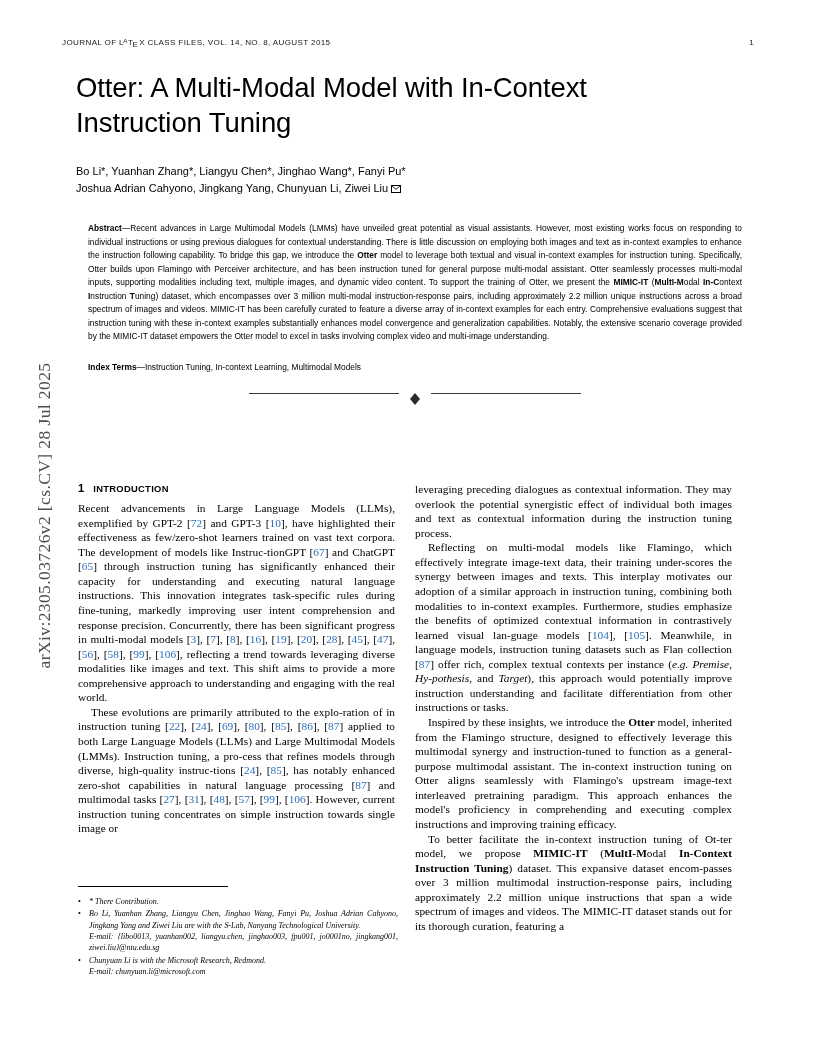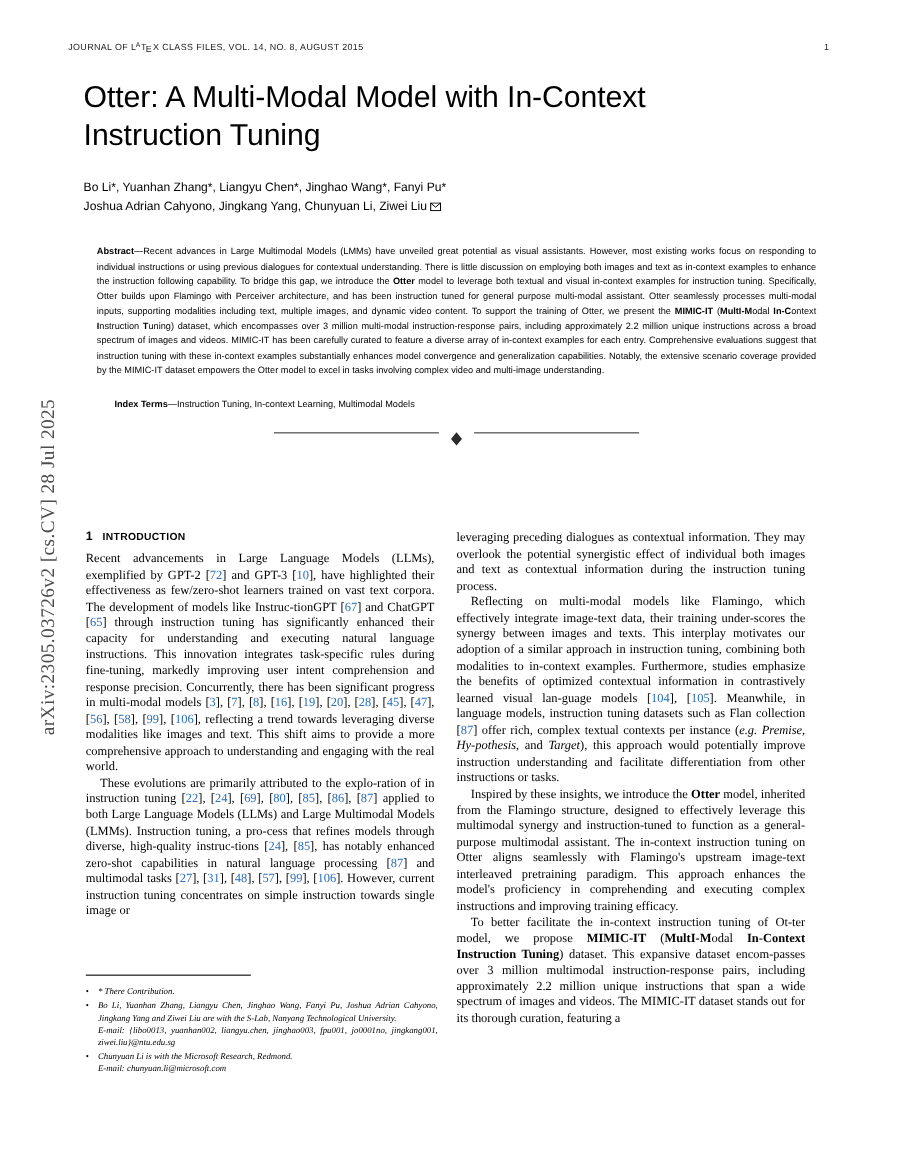--- a/index.html
+++ b/index.html
@@ -74,21 +74,21 @@
     margin:0;
   }
   .abstract-body b { font-weight:700; }
   .index-terms {
     margin-top:17px;
     font-family:"Liberation Sans", sans-serif;
     font-size:8.35px;
     line-height:1.6;
     color:#000;
   }
-  .index-terms b { font-weight:700;margin-left:16px; }
+  .index-terms b { font-weight:700; }
 
   
   .ornament {
     margin-top:14px;
     display:flex; align-items:center; justify-content:center;
     gap:0px;
   }
   .ornament .bar { height:1.4px; background:#3a3a3a; width:150px; }
   .ornament .diamond {
     width:0; height:0; margin:0 11px;

